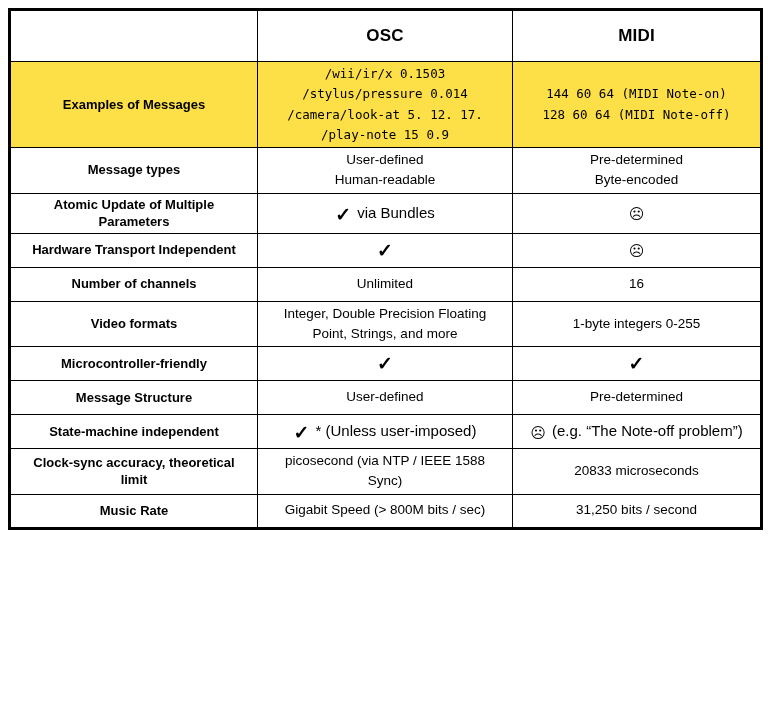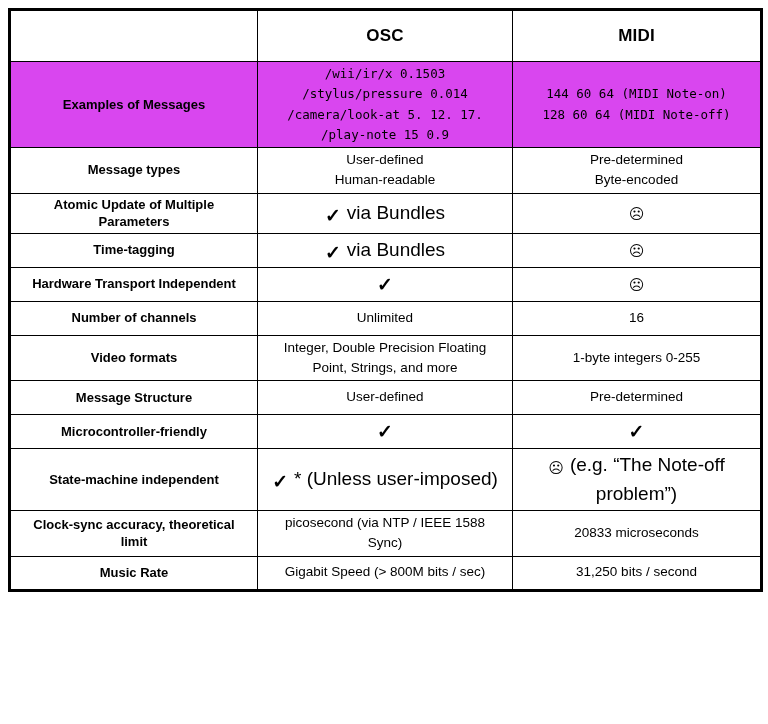--- a/index.html
+++ b/index.html
@@ -27,36 +27,36 @@
   col.c3{width:249px;}
 
   tr.h-head{height:52px;}
   tr.h-green{height:82px;}
   tr.h-row{height:34px;}
 
   .hdr{font-weight:bold;font-size:17px;letter-spacing:.2px;}
   .lbl{font-weight:bold;font-size:13px;line-height:1.35;padding:2px 12px;}
   .val{font-size:13.5px;line-height:1.5;}
   .multiline{white-space:pre-line;}
-  .green td{background:#d946ef;}
+  .green td{background:#fde047;}
   .code{
     font-family:"DejaVu Sans Mono","Liberation Mono",monospace;
     font-size:12.5px;line-height:1.62;
     text-align:left;white-space:pre;
     padding-left:9px;padding-right:4px;
   }
   .check{
     font-size:19px;font-weight:600;line-height:1;
     display:inline-block;vertical-align:-3px;
   }
   .frown{
     font-size:15px;line-height:1;
     display:inline-block;vertical-align:-2px;
   }
-  .vtext{font-size:19px;}
+  .vtext{font-size:15px;}
   .gap{display:inline-block;width:6px;}
 </style>
 </head>
 <body>
 
 <div class="page">
   <table class="cmp">
     <colgroup>
         <col class="c1">
         <col class="c2">
@@ -87,54 +87,49 @@
       <td class="val multiline">Pre-determined
 Byte-encoded</td>
     </tr>
 
     <tr class="h-row">
       <td class="lbl">Atomic Update of Multiple Parameters</td>
       <td class="val"><span class="check">✓</span><span class="gap"></span><span class="vtext">via Bundles</span></td>
       <td class="val"><span class="frown">☹</span></td>
     </tr>
 
-    <tr class="h-row">
-      <td class="lbl">Time-tagging</td>
-      <td class="val"><span class="check">✓</span><span class="gap"></span><span class="vtext">via Bundles</span></td>
-      <td class="val"><span class="frown">☹</span></td>
-    </tr>
 
     <tr class="h-row">
       <td class="lbl">Hardware Transport Independent</td>
       <td class="val"><span class="check">✓</span></td>
       <td class="val"><span class="frown">☹</span></td>
     </tr>
 
     <tr class="h-row">
       <td class="lbl">Number of channels</td>
       <td class="val">Unlimited</td>
       <td class="val">16</td>
     </tr>
 
     <tr class="h-row">
       <td class="lbl">Video formats</td>
       <td class="val">Integer, Double Precision Floating Point, Strings, and more</td>
       <td class="val">1-byte integers 0-255</td>
     </tr>
 
     <tr class="h-row">
+      <td class="lbl">Microcontroller-friendly</td>
+      <td class="val"><span class="check">✓</span></td>
+      <td class="val"><span class="check">✓</span></td>
+    </tr>
+
+    <tr class="h-row">
       <td class="lbl">Message Structure</td>
       <td class="val">User-defined</td>
       <td class="val">Pre-determined</td>
-    </tr>
-
-    <tr class="h-row">
-      <td class="lbl">Microcontroller-friendly</td>
-      <td class="val"><span class="check">✓</span></td>
-      <td class="val"><span class="check">✓</span></td>
     </tr>
 
     <tr class="h-row">
       <td class="lbl">State-machine independent</td>
       <td class="val"><span class="check">✓</span><span class="gap"></span><span class="vtext">* (Unless user-imposed)</span></td>
       <td class="val"><span class="frown">☹</span><span class="gap"></span><span class="vtext">(e.g. “The Note-off problem”)</span></td>
     </tr>
 
 
     <tr class="h-row">

